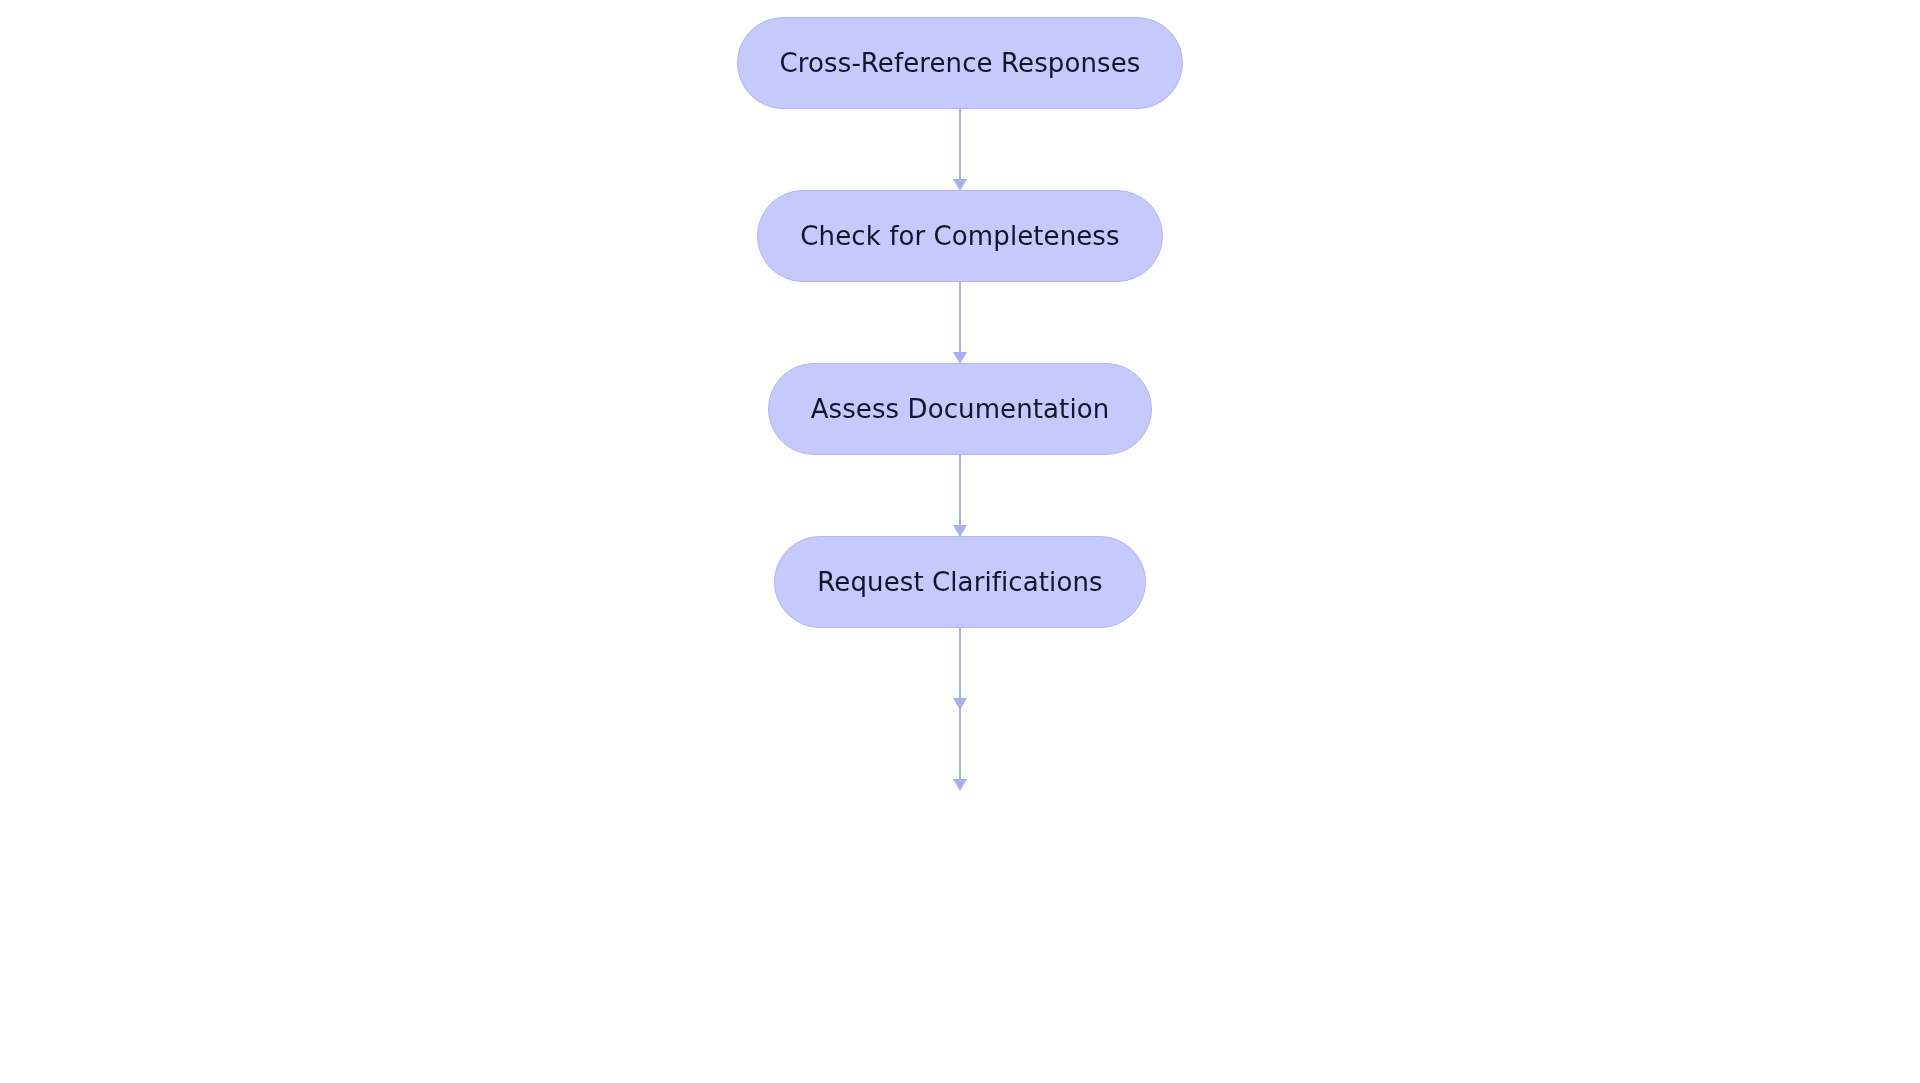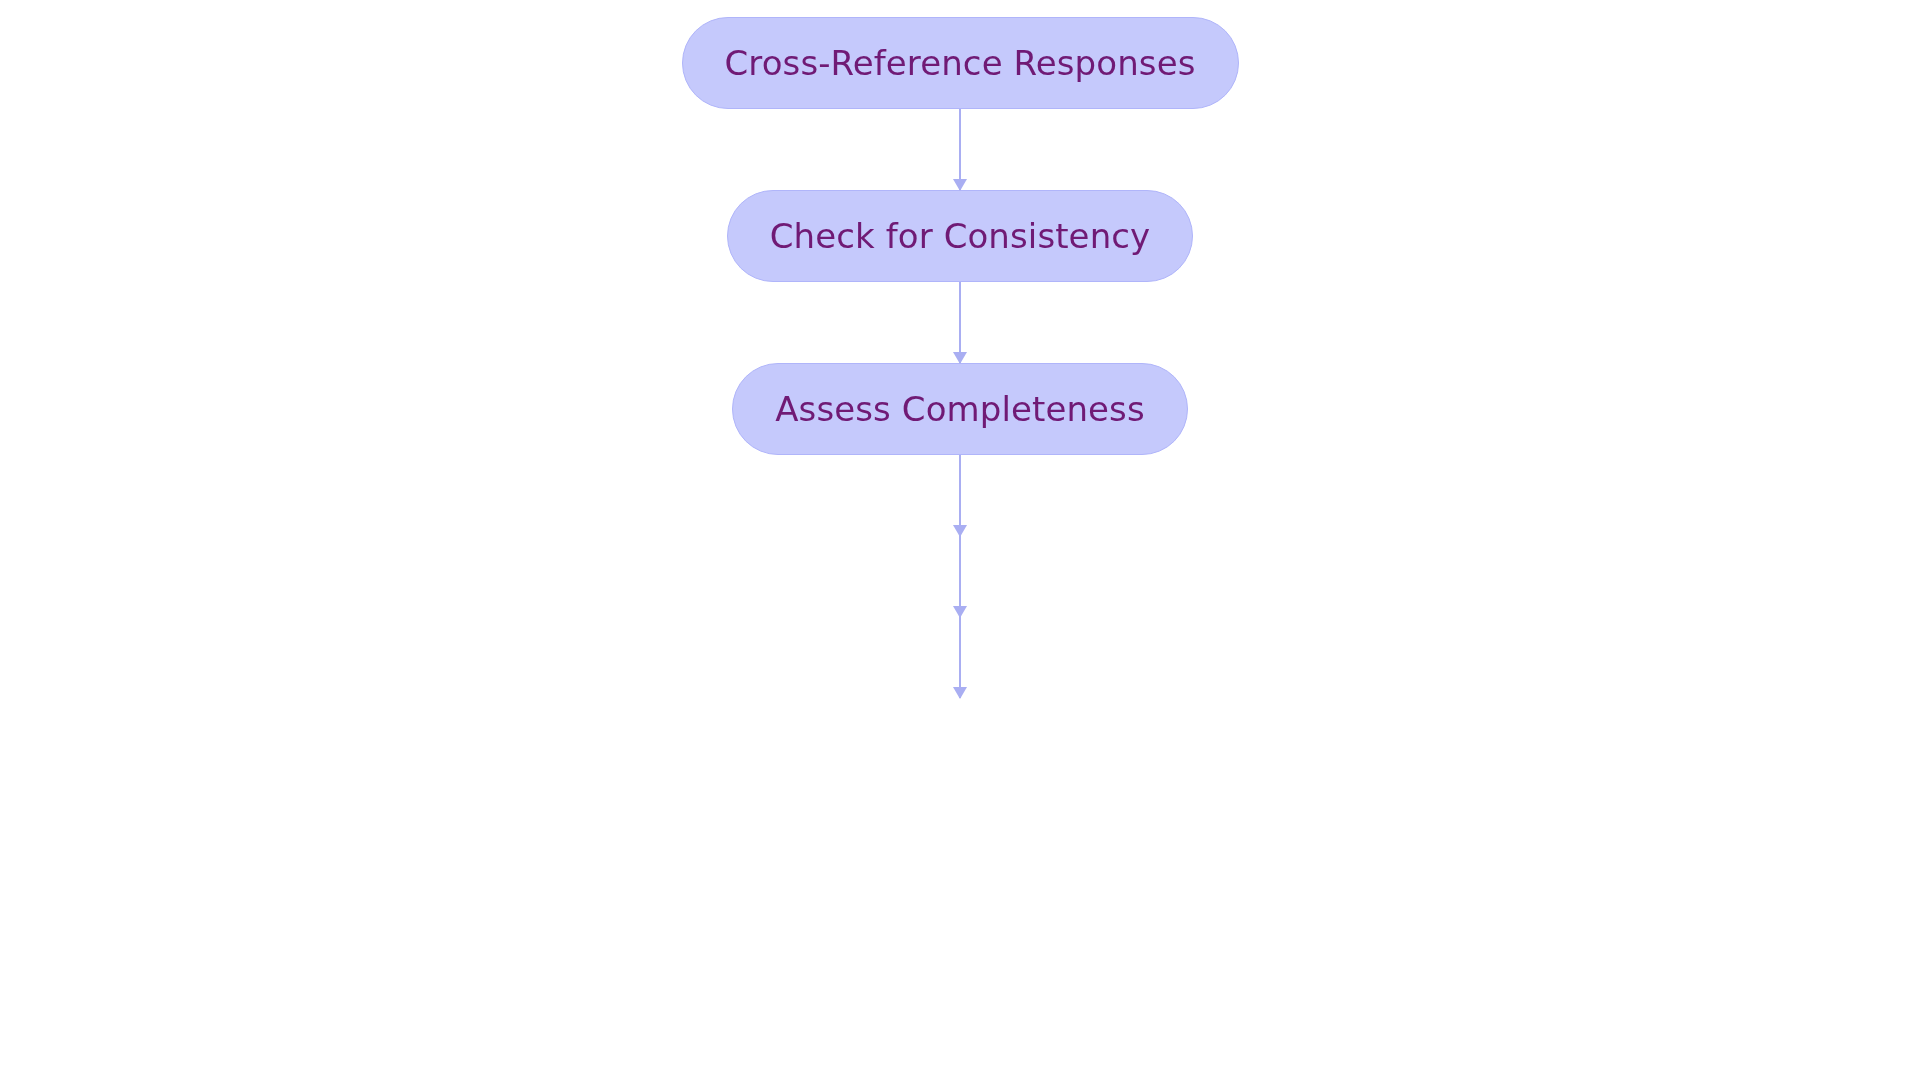--- a/index.html
+++ b/index.html
@@ -31,25 +31,25 @@
     justify-content: flex-start;
     padding-top: 17px;
     box-sizing: border-box;
   }
 
   .node {
     box-sizing: border-box;
     background: #c5c9fc;
     border: 1px solid #b0b5fa;
     border-radius: 60px;
-    color: #701a75;
+    color: #0f172a;
     display: flex;
     align-items: center;
     justify-content: center;
-    font-size: 34px;
+    font-size: 26px;
     font-family: "DejaVu Sans", sans-serif;
     letter-spacing: 0.1px;
     height: 92px;
     padding: 0 42px;
     white-space: nowrap;
   }
 
   .connector {
     width: 2.5px;
     background: #a9aef2;
@@ -82,31 +82,34 @@
 <div id="flowchart">
   <div class="flow-column">
 
     <div class="node">
       <span>Cross-Reference Responses</span>
     </div>
 
     <div class="connector conn-1"></div>
 
     <div class="node">
-      <span>Check for Consistency</span>
+      <span>Check for Completeness</span>
     </div>
 
     <div class="connector conn-2"></div>
 
     <div class="node">
-      <span>Assess Completeness</span>
+      <span>Assess Documentation</span>
     </div>
 
     <div class="connector conn-3"></div>
 
+    <div class="node">
+      <span>Request Clarifications</span>
+    </div>
 
     <div class="connector conn-4"></div>
 
 
     <div class="connector conn-5"></div>
 
 
   </div>
 </div>
 

